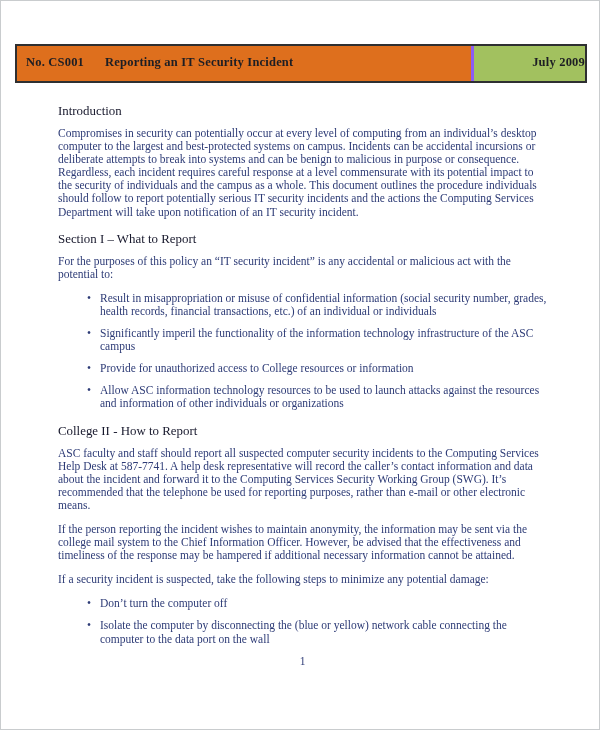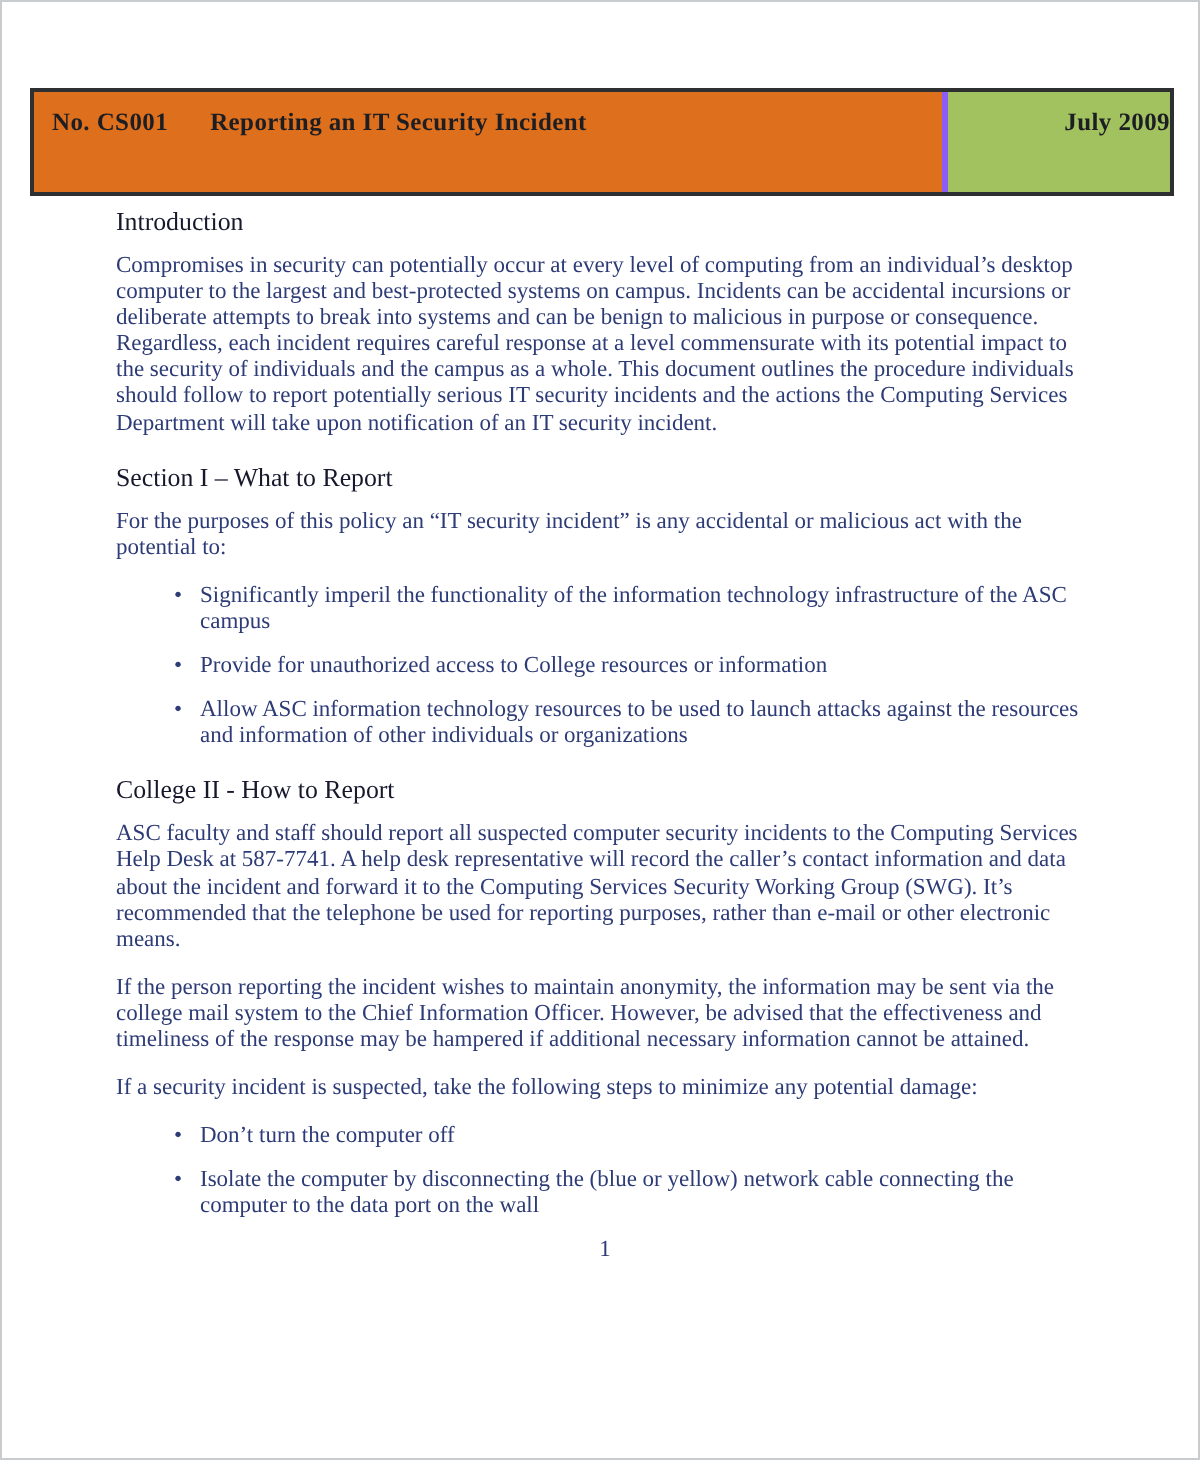--- a/index.html
+++ b/index.html
@@ -13,21 +13,21 @@
     background: var(--page-background, #ffffff);
     border: 1px solid var(--page-border, #c9ccce);
     position: relative;
     overflow: hidden;
   }
   
   .banner {
     box-sizing: border-box;
     position: absolute;
     left: 14px; top: 43px;
-    width: 572px; height: 54px;
+    width: 572px; height: 39px;
     border: 2px solid var(--banner-border, #2e2f31);
     background: #8b5cf6;
     display: flex;
   }
   .banner-left {
     flex: 1;
     background: var(--banner-orange, #de6f1d);
     padding: 6px 0 0 9px;
   }
   .banner-right {
@@ -101,20 +101,21 @@
   </div>
 
   <div class="content">
 
     <h2 class="first">Introduction</h2>
     <p>Compromises in security can potentially occur at every level of computing from an individual’s desktop computer to the largest and best-protected systems on campus. Incidents can be accidental incursions or deliberate attempts to break into systems and can be benign to malicious in purpose or consequence. Regardless, each incident requires careful response at a level commensurate with its potential impact to the security of individuals and the campus as a whole. This document outlines the procedure individuals should follow to report potentially serious IT security incidents and the actions the Computing Services Department will take upon notification of an IT security incident.</p>
 
     <h2>Section I – What to Report</h2>
     <p>For the purposes of this policy an “IT security incident” is any accidental or malicious act with the potential to:</p>
     <ul>
+      <li>Result in misappropriation or misuse of confidential information (social security number, grades, health records, financial transactions, etc.) of an individual or individuals</li>
       <li>Significantly imperil the functionality of the information technology infrastructure of the ASC campus</li>
       <li>Provide for unauthorized access to College resources or information</li>
       <li>Allow ASC information technology resources to be used to launch attacks against the resources and information of other individuals or organizations</li>
     </ul>
 
     <h2>College II - How to Report</h2>
     <p>ASC faculty and staff should report all suspected computer security incidents to the Computing Services Help Desk at 587-7741. A help desk representative will record the caller’s contact information and data about the incident and forward it to the Computing Services Security Working Group (SWG).  It’s recommended that the telephone be used for reporting purposes, rather than e-mail or other electronic means.</p>
     <p>If the person reporting the incident wishes to maintain anonymity, the information may be sent via the college mail system to the Chief Information Officer. However, be advised that the effectiveness and timeliness of the response may be hampered if additional necessary information cannot be attained.</p>
     <p>If a security incident is suspected, take the following steps to minimize any potential damage:</p>
     <ul>

